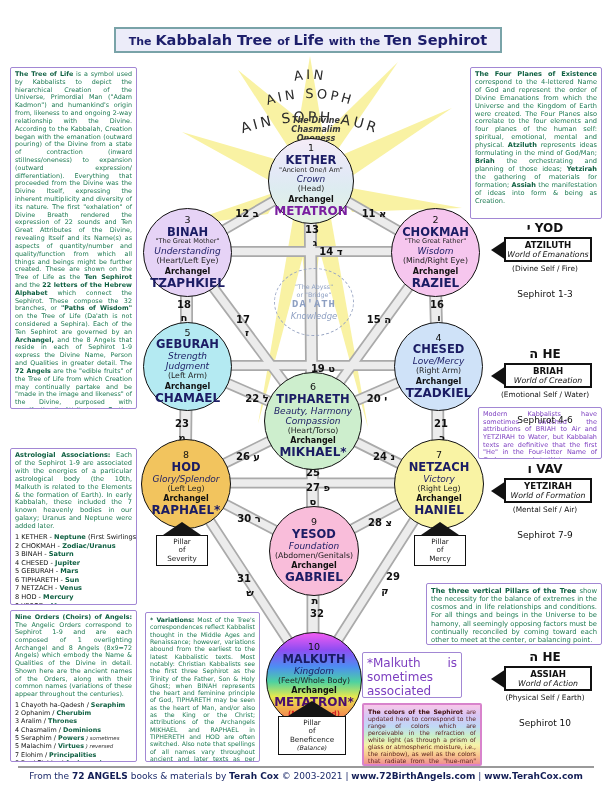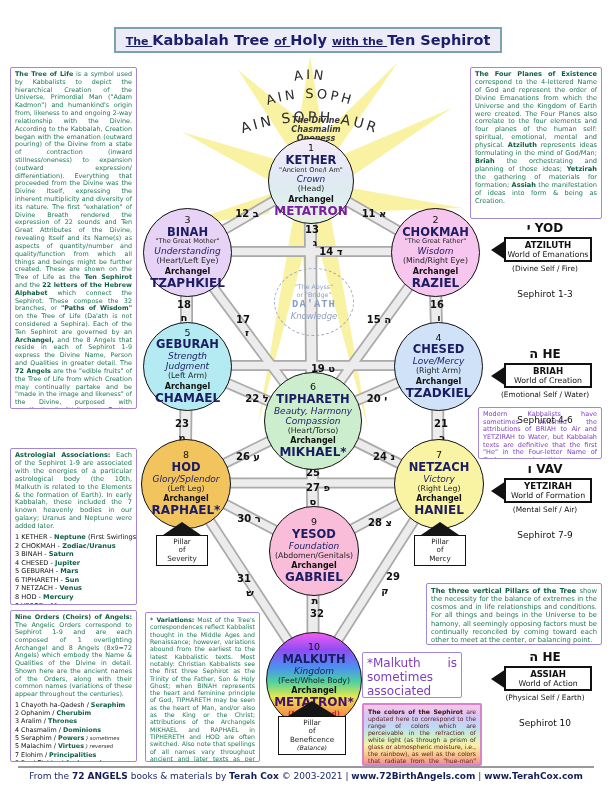--- a/index.html
+++ b/index.html
@@ -1,19 +1,19 @@
 <!DOCTYPE html>
 <html><head>
 <meta charset="utf-8">
 <style>
   html,body{margin:0;padding:0;background:#fff;}
   .page{position:relative;width:612px;height:792px;background:#fff;overflow:hidden;
         font-family:"DejaVu Sans",sans-serif;color:#111;}
   .b{font-weight:700;}
-  .sm{font-size:11px;text-decoration:underline;}
+  .sm{font-size:11px;}
   
   .title{position:absolute;left:114px;top:27px;width:384px;height:22px;background:#ececf9;
          border:2px solid #79a3a8;text-align:center;line-height:22px;color:#1d1e6b;
          font-weight:700;font-size:14.5px;white-space:nowrap;}
   
   .ibox{position:absolute;background:#fff;border:1.6px solid #a287d4;border-radius:2px;
         padding:3px 4px;color:#1d7a52;text-align:justify;overflow:hidden;box-sizing:border-box;}
   .ibox .b{color:#0e5f41;}
   .pbox{color:#7d3fc0;}
   .list{margin-top:2px;text-align:left;color:#111;}
@@ -60,21 +60,21 @@
   .hbal{font-size:6.3px;font-style:italic;}
   
   .plane-group{position:absolute;left:488px;width:114px;text-align:center;z-index:3;}
   .pl-title{font-size:12px;font-weight:700;color:#111;}
   .pl-letter{font-size:13px;}
   .plane-box{position:relative;border:2px solid #111;background:#fff;margin:2px 10px 0 16px;padding:1px 0;}
   .plane-box:before{content:"";position:absolute;left:-15px;top:50%;transform:translateY(-50%);
         width:0;height:0;border-top:10px solid transparent;border-bottom:10px solid transparent;
         border-right:15px solid #111;}
   .pb-name{font-size:8.6px;font-weight:700;color:#111;}
-  .pb-sub{font-size:7.8px;color:#111;}
+  .pb-sub{font-size:7.8px;font-style:italic;color:#111;}
   .pb-note{font-size:7.4px;margin-top:2px;color:#111;}
   .pb-range{font-size:9px;margin-top:16px;color:#111;}
   
   .cbox{position:absolute;border:2px solid #d883cc;border-radius:2px;padding:3px 4px;color:#5a2020;
         text-align:justify;overflow:hidden;box-sizing:border-box;
         background:linear-gradient(180deg,#f8c7e8 0%,#d8c6f4 18%,#bfd8f6 36%,#c9eec9 52%,#f6f2a8 68%,#f8c98e 84%,#f09090 100%);}
   .cbox .b{color:#401010;}
   
   .frule{position:absolute;left:18px;top:766px;width:576px;height:2px;background:#9a9a9a;}
   .footer{position:absolute;left:0;top:771px;width:612px;text-align:center;font-size:9px;color:#1c2a6a;}
@@ -192,21 +192,21 @@
         <text x="249" y="522" text-anchor="middle" class="plab">30 ר</text>
         <text x="393" y="580" text-anchor="middle" class="plab">29</text>
         <text x="385" y="594" text-anchor="middle" class="plab">ק</text>
         <text x="244" y="582" text-anchor="middle" class="plab">31</text>
         <text x="250" y="596" text-anchor="middle" class="plab">ש</text>
         <text x="315" y="604" text-anchor="middle" class="plab">ת</text>
         <text x="317" y="617" text-anchor="middle" class="plab">32</text>
       </g>
   </svg>
 
-  <div class="title"><span class="sm">The </span><span>Kabbalah Tree </span><span class="sm">of </span><span>Holy </span><span class="sm">with the </span><span>Ten Sephirot</span></div>
+  <div class="title"><span class="sm">The </span><span>Kabbalah Tree </span><span class="sm">of </span><span>Life </span><span class="sm">with the </span><span>Ten Sephirot</span></div>
 
   <div class="divine">
     <div>The Divine</div>
     <div>Chasmalim</div>
     <div>Oneness</div>
   </div>
 
   <div class="daath">
     <div class="d1">"The Abyss"</div>
     <div class="d2">or "Bridge"</div>

